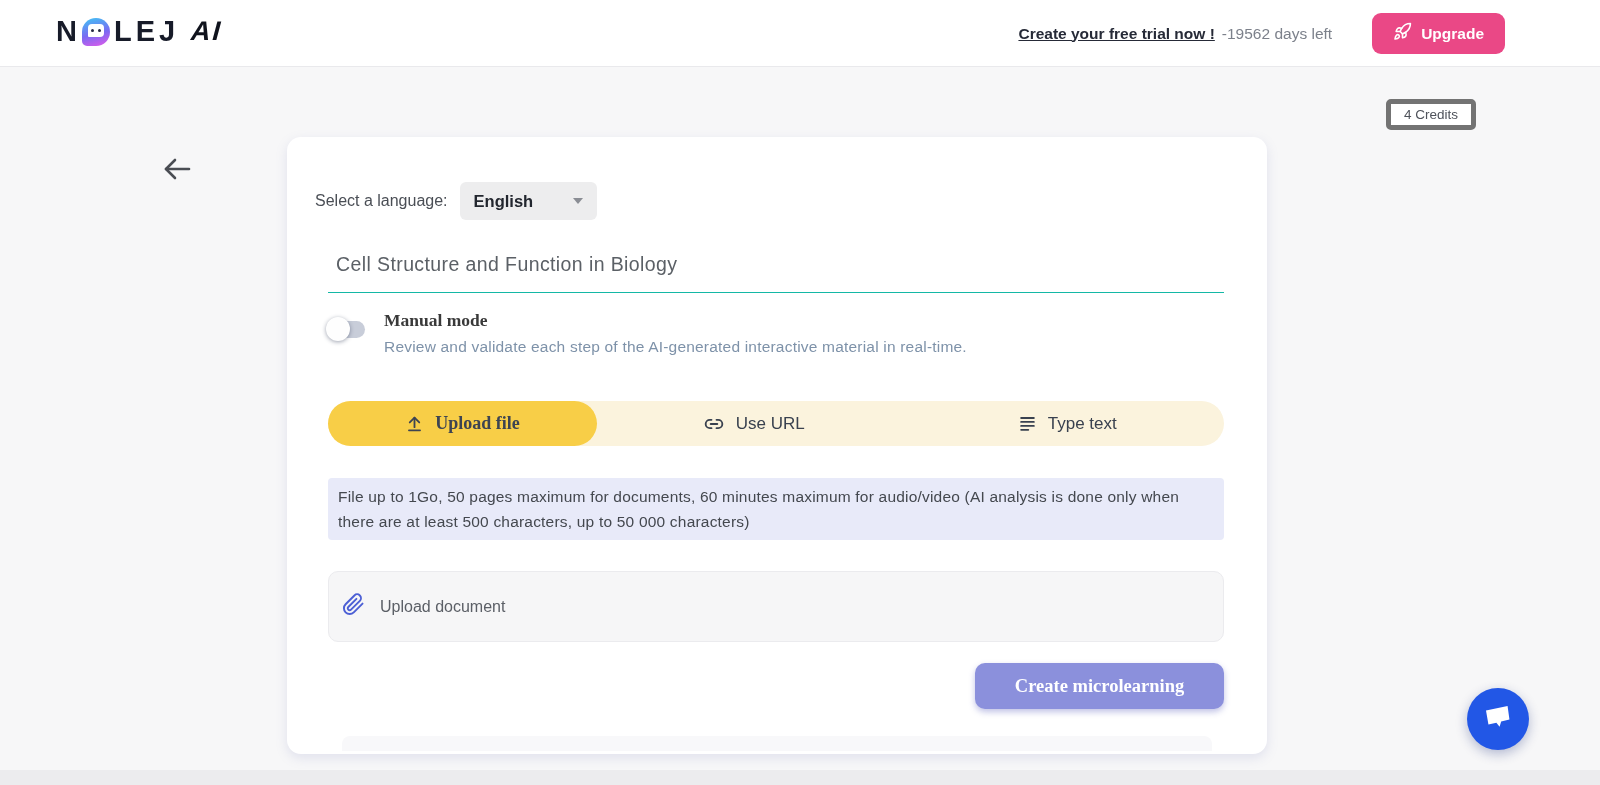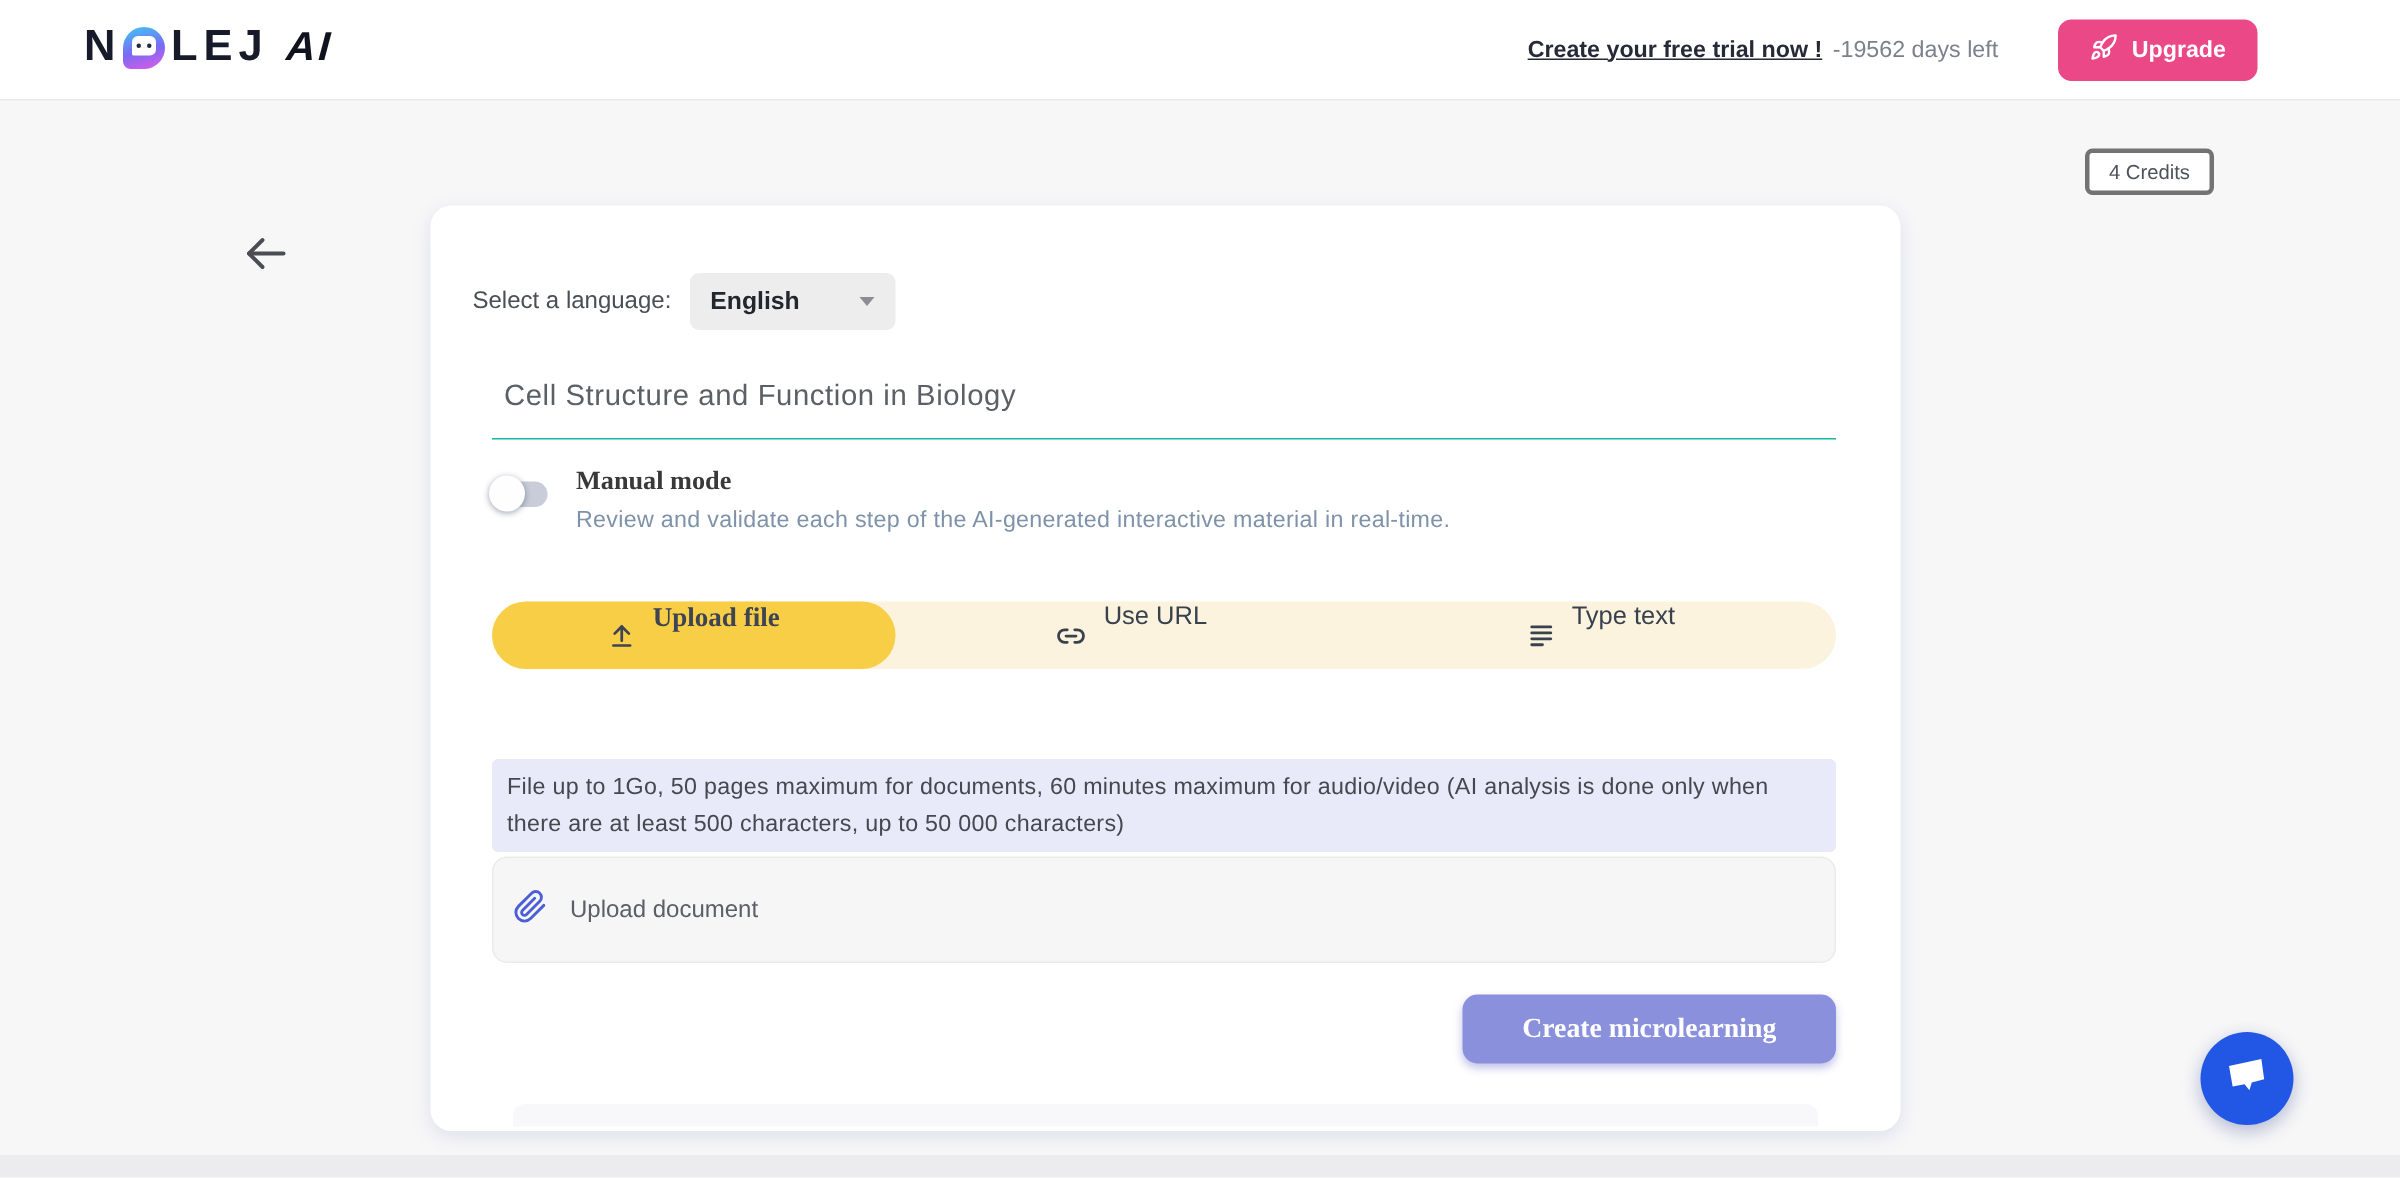--- a/index.html
+++ b/index.html
@@ -33,21 +33,21 @@
   .days-left { font-size:15.5px; color:#7c818b; margin-left:7px; }
   .upgrade-btn {
     margin-left:40px; background:#EA4886; color:#fff; border:none; cursor:pointer;
     font-family:"Liberation Sans", sans-serif; font-size:15.5px; font-weight:bold;
     height:41px; padding:0 21px; border-radius:9px; display:flex; align-items:center; gap:9px;
   }
 
   
   .credits-badge {
     position:absolute; top:99px; right:124px; height:31px; padding:0 13px;
-    background:#fff; border:3px solid #737373; border-radius:5px;
+    background:#fff; border:5px solid #737373; border-radius:5px;
     font-size:13.5px; color:#4e525a; display:flex; align-items:center; justify-content:center;
   }
   .back-btn { position:absolute; left:157px; top:150px; width:40px; height:40px; border:none; background:transparent; cursor:pointer; }
 
   .chat-fab {
     position:absolute; left:1467px; top:688px; width:62px; height:62px; border-radius:50%;
     background:#2257E6; border:none; cursor:pointer; display:flex; align-items:center; justify-content:center;
     box-shadow:0 4px 12px rgba(20,40,120,0.3);
   }
 
@@ -77,33 +77,33 @@
   .manual-row { position:absolute; left:39px; top:173px; display:flex; }
   .toggle { position:relative; width:42px; height:30px; background:transparent; border:none; cursor:pointer; margin-top:3px; }
   .toggle-track { position:absolute; left:5px; top:8px; width:34px; height:17px; background:#c8cdd9; border-radius:9px; }
   .toggle-knob { position:absolute; left:0; top:4px; width:24px; height:24px; background:#fefefe; border-radius:50%; box-shadow:0 1px 4px rgba(40,50,80,0.45); }
   .manual-texts { margin-left:16px; }
   .manual-title { font-family:"Liberation Serif", serif; font-weight:bold; font-size:17.5px; color:#393939; }
   .manual-desc { font-size:15.5px; color:#7e92a9; margin-top:7px; letter-spacing:0.2px; }
 
   .tabs { position:absolute; left:41px; top:264px; width:896px; height:45px; background:#FBF3DD; border-radius:23px; display:flex; }
   .tab {
-    display:flex; justify-content:center; gap:11px; cursor:pointer; border:none; background:transparent;
+    display:flex; align-items:center; justify-content:center; gap:11px; cursor:pointer; border:none; background:transparent;
     font-family:"Liberation Sans", sans-serif; font-size:17px; color:#39414f; flex:1;
   }
   .tab.active {
     flex:0 0 269px; background:#F8CE47; border-radius:23px;
     font-family:"Liberation Serif", serif; font-weight:bold; color:#3d4452; font-size:18px;
   }
   .tab .ticon { display:flex; align-items:center; }
 
   .info-box {
     position:absolute; left:41px; top:341px; width:896px; height:62px;
     background:#E8EAF9; border-radius:4px; padding:6px 10px;
-    font-size:15.5px; line-height:25px; color:#44484f; letter-spacing:0.2px;margin-top:28px;
+    font-size:15.5px; line-height:25px; color:#44484f; letter-spacing:0.2px;
   }
 
   .upload-box {
     position:absolute; left:41px; top:434px; width:896px; height:71px; cursor:pointer;
     background:#f6f6f7; border:1px solid #ebebee; border-radius:10px;
     display:flex; align-items:center; padding:0 13px; gap:15px;
   }
   .upload-label { font-size:16px; color:#5b5f66; }
 
   .create-btn {

